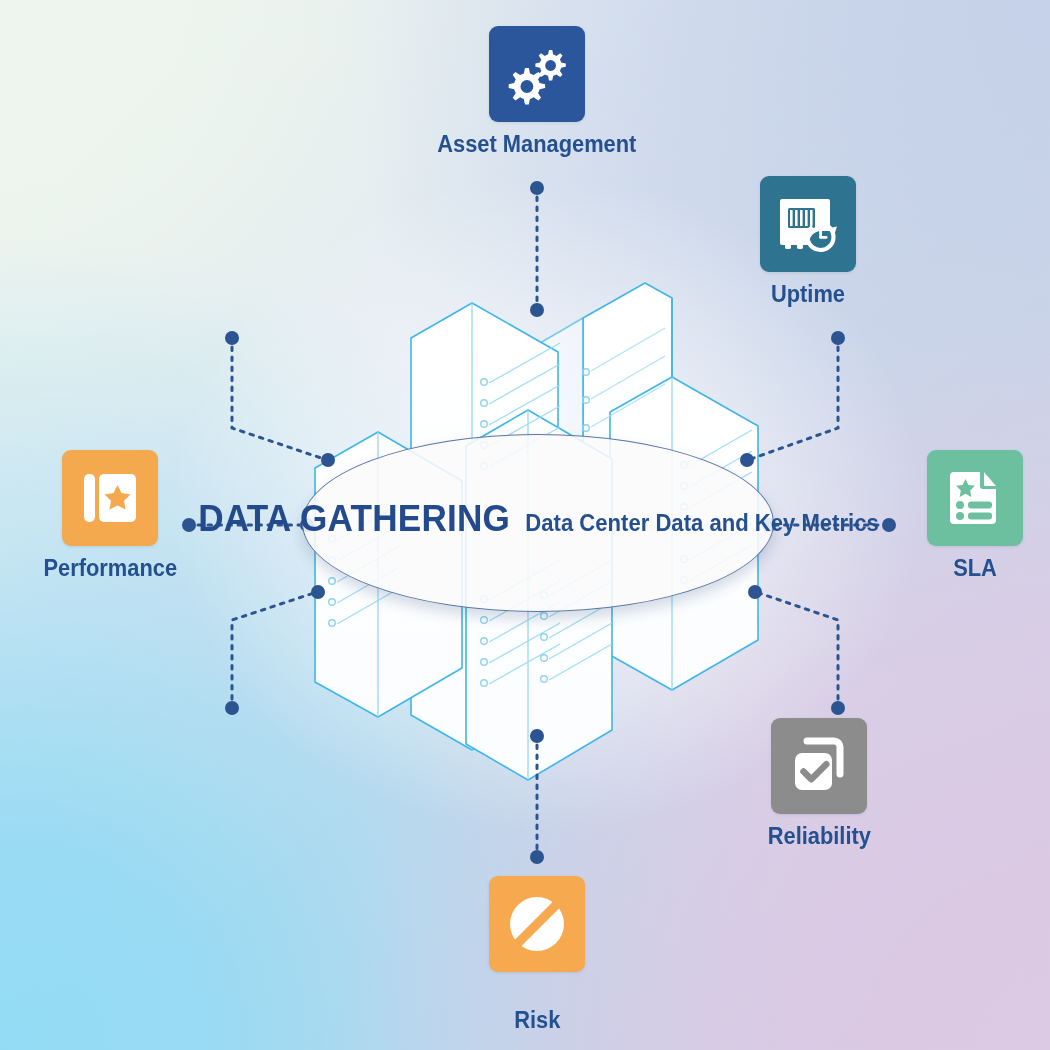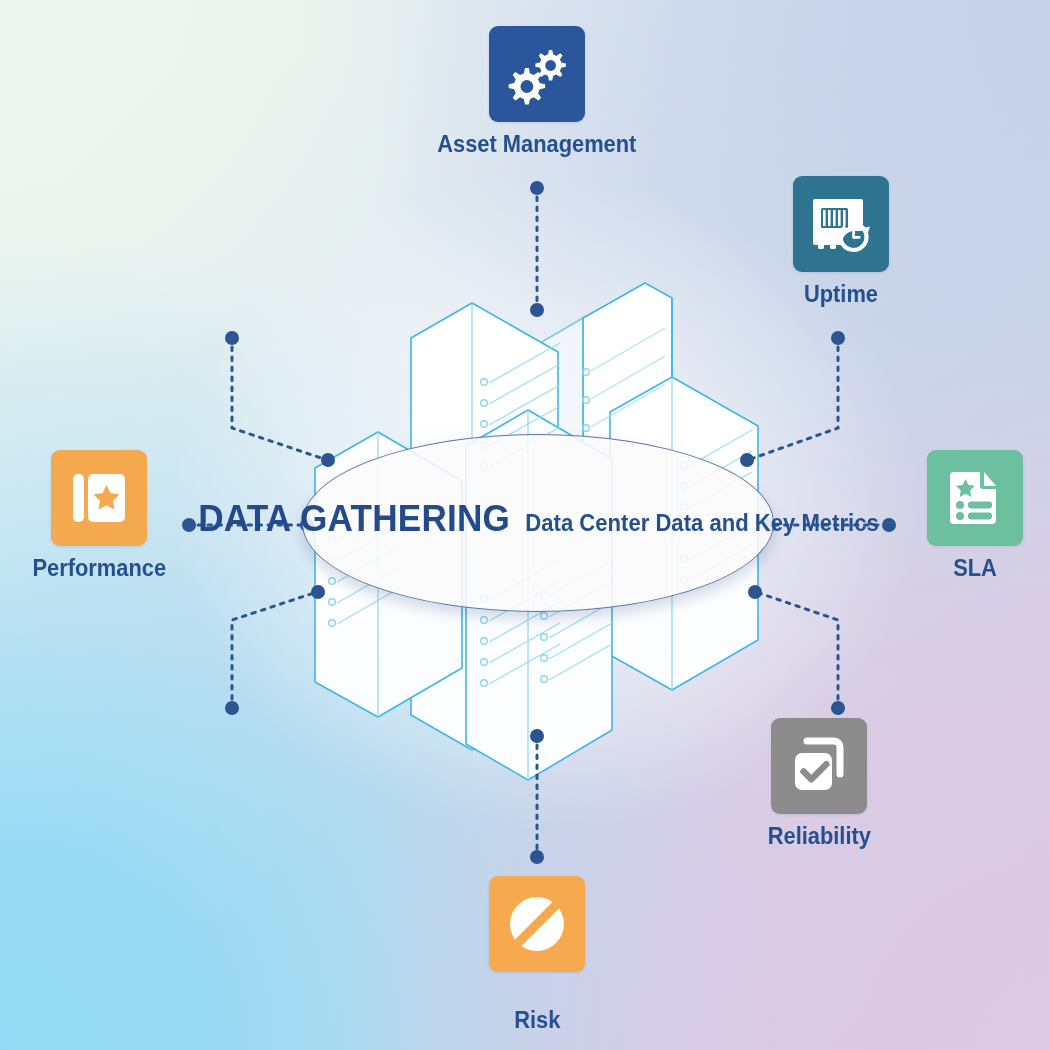--- a/index.html
+++ b/index.html
@@ -114,22 +114,22 @@
     font-size: 23px;
     font-weight: bold;
     white-space: nowrap;
     line-height: 1;
     transform: scaleX(0.95);
   }
 
   
   #node-asset       { left: 437px; top: 26px;  width: 200px; }
   #node-sustain     { left: 133px; top: 176px; width: 200px; }
-  #node-uptime      { left: 741px; top: 176px; width: 200px; align-items: center; }
-  #node-performance { left:   0px; top: 450px; width: 198px; }
+  #node-uptime      { left: 708px; top: 176px; width: 200px; align-items: center; }
+  #node-performance { left:   0px; top: 450px; width: 198px; padding-left: 11px; }
   #node-sla         { left: 876px; top: 450px; width: 198px; }
   #node-maintenance { left: 133px; top: 718px; width: 200px; }
   #node-reliability { left: 719px; top: 718px; width: 200px; }
   #node-risk        { left: 437px; top: 876px; width: 200px; gap: 26px; }
 </style>
 </head>
 <body>
 
 <div id="stage">
 

